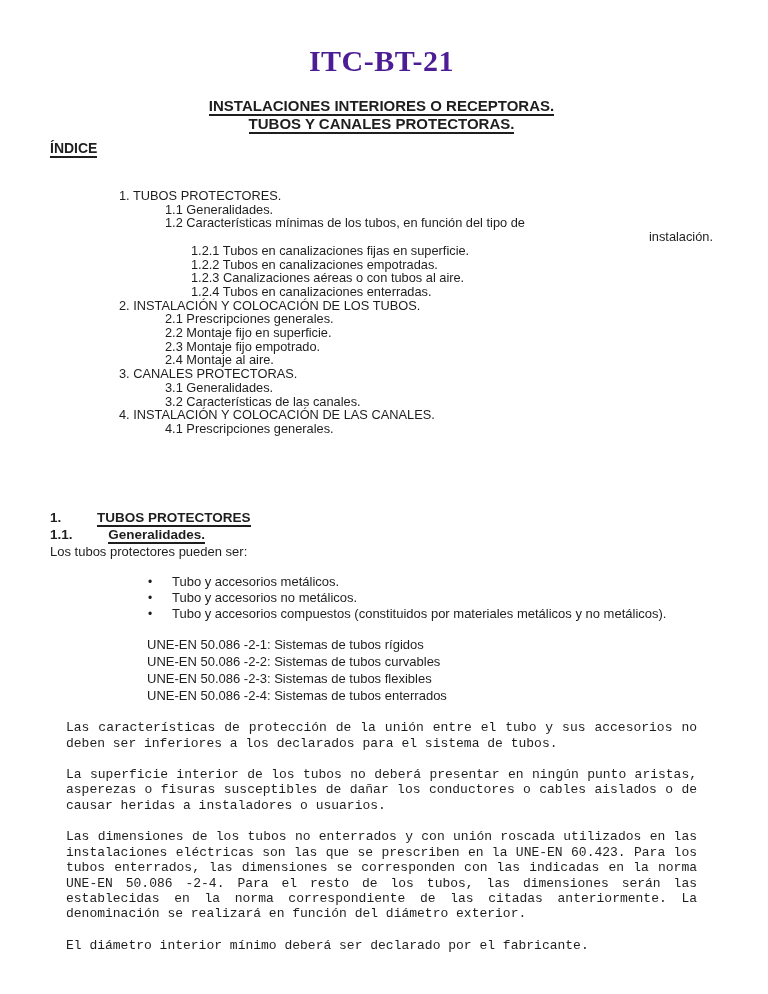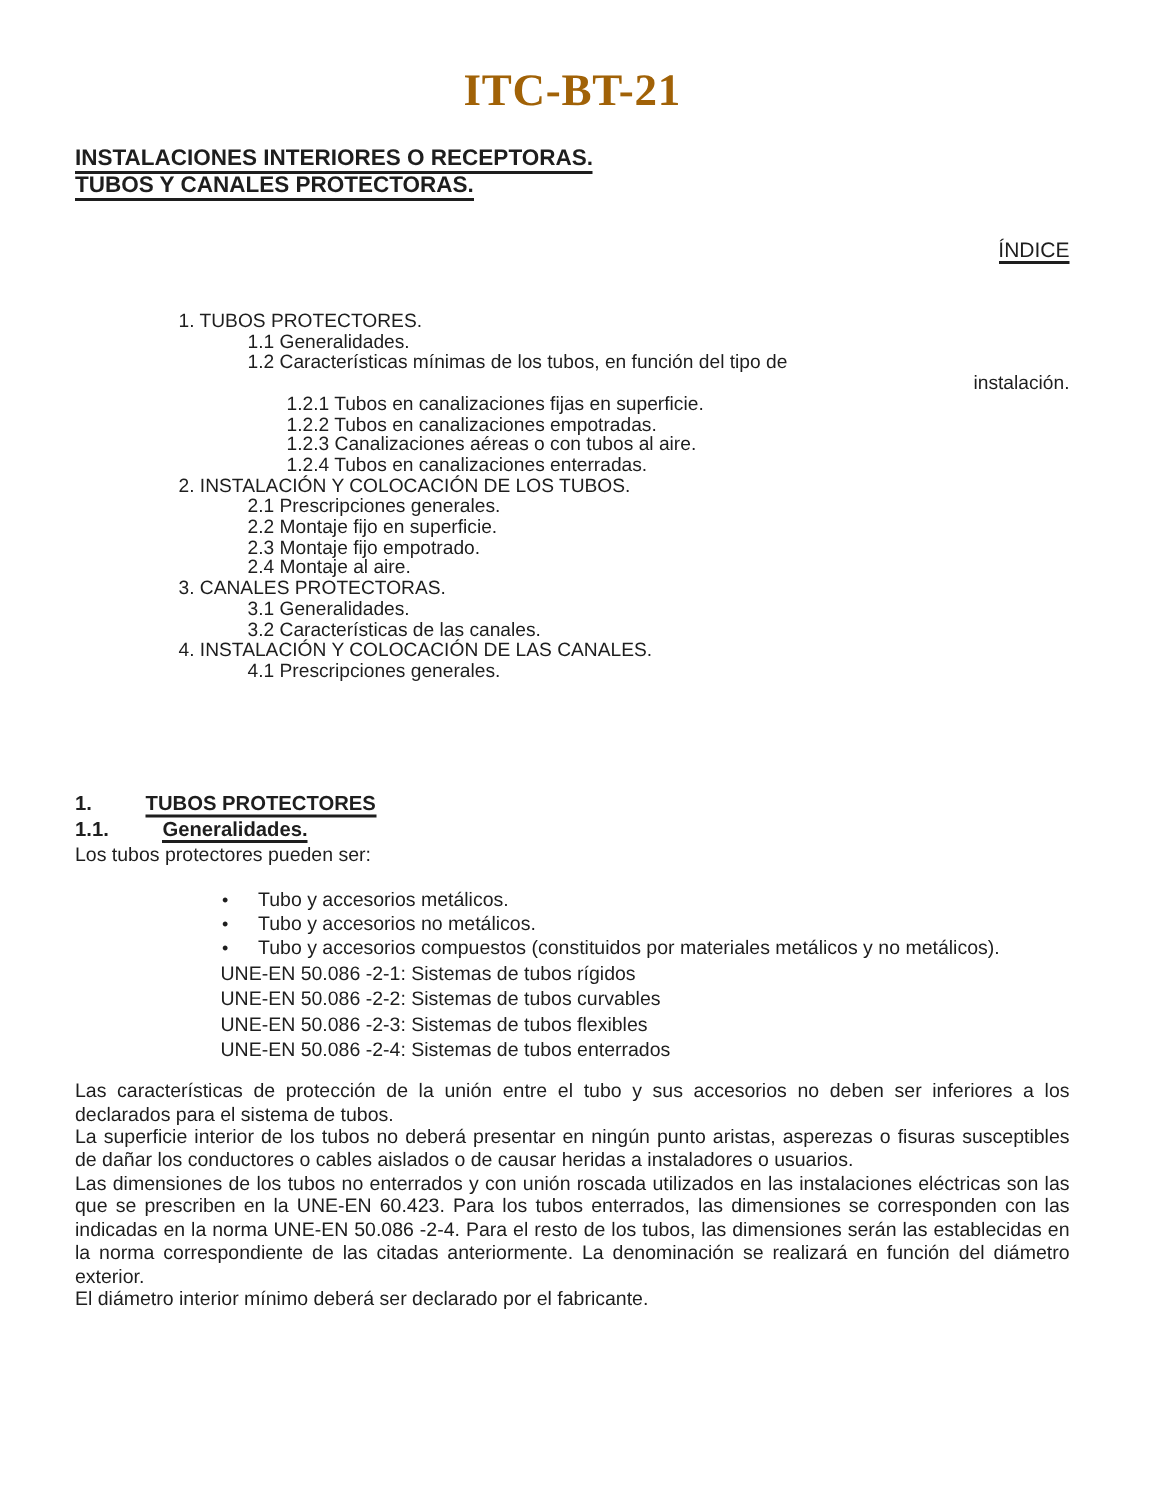--- a/index.html
+++ b/index.html
@@ -19,29 +19,30 @@
     margin: 0;
     text-align: center;
     font-family: "Liberation Serif", serif;
     font-weight: bold;
     font-size: 30px;
     line-height: 34px;
     letter-spacing: 0.5px;
   }
   .subtitle {
     margin-top: 19px;
+    text-align: center;
     font-weight: bold;
     font-size: 15px;
     line-height: 17.5px;
   }
   .u { border-bottom: 2px solid currentColor; }
   .indice {
-    margin-top: 26px;
-    text-align: right;
-    font-weight: normal;
+    margin-top: 8px;
+    text-align: left;
+    font-weight: bold;
     font-size: 14px;
     line-height: 16px;
   }
   .toc {
     margin-top: 33px;
     margin-left: 69px;
     font-size: 12.8px;
     line-height: 13.7px;
   }
   .toc-line { white-space: nowrap; }
@@ -65,36 +66,38 @@
   .bullets li {
     display: flex;
     line-height: 16.2px;
   }
   .bullet-dot {
     flex: 0 0 24px;
     font-size: 12px;
   }
   .classif { margin-top: 7px; line-height: 16px; }
   .standards {
+    margin-top: 14px;
     margin-left: 97px;
     line-height: 17px;
   }
   .paras { margin-top: 11px; }
   .paras p {
-    margin: 0;
+    margin: 16px;
     line-height: 15.4px;
     text-align: justify;
+    font-family: Liberation Mono, monospace;
   }
 </style>
 </head>
 <body>
 
 <div class="page">
 
-  <h1 class="doc-title" style="color: #a16207;">ITC-BT-21</h1>
+  <h1 class="doc-title" style="color: #4c1d95;">ITC-BT-21</h1>
 
   <div class="subtitle">
     <div><span class="u">INSTALACIONES INTERIORES O RECEPTORAS.</span></div>
     <div><span class="u">TUBOS Y CANALES PROTECTORAS.</span></div>
   </div>
 
   <div class="indice">
     <span class="u">ÍNDICE</span>
   </div>
 

